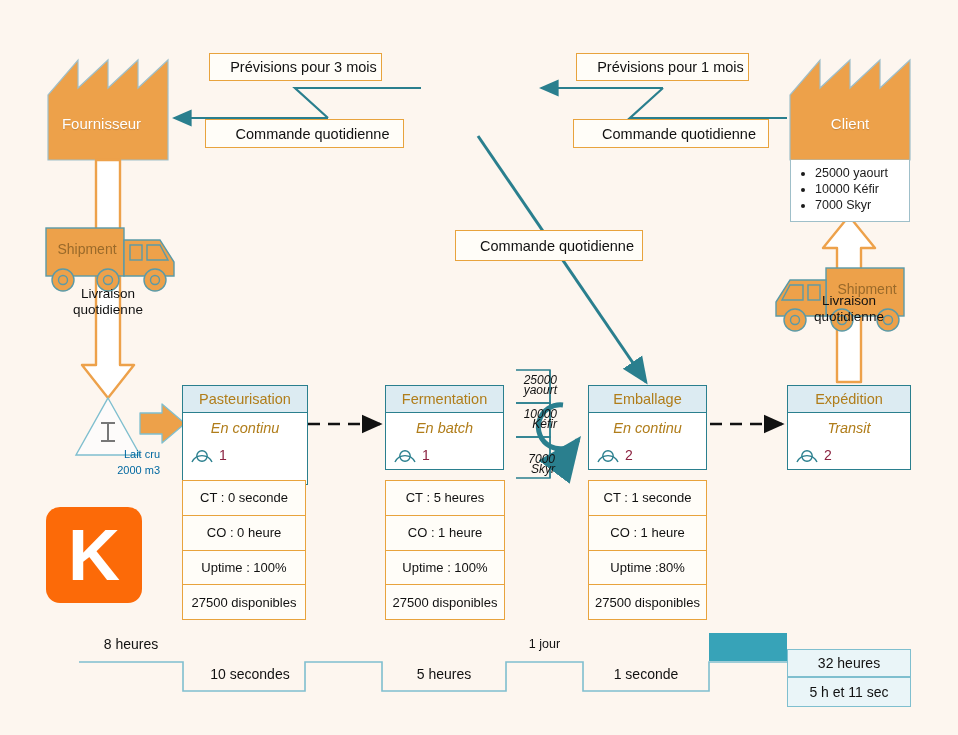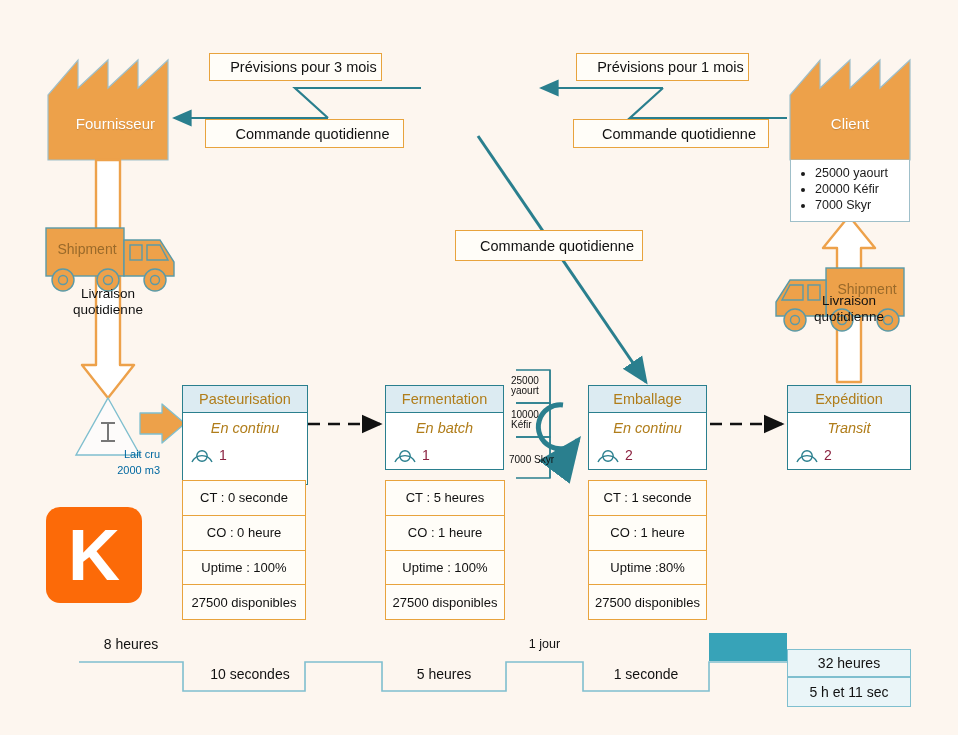--- a/index.html
+++ b/index.html
@@ -97,22 +97,23 @@
   }
   .databox .row:last-child{border-bottom:none;}
 
   
   .inv-label{
     position:absolute;text-align:right;font-size:11px;line-height:16px;color:#0369a1;
   }
 
   
   .smk-txt{
-    position:absolute;text-align:left;font-size:10px;line-height:9.5px;color:#111;
+    position:absolute;text-align:right;font-size:12px;line-height:9.5px;color:#111;
     width:46px;
+    font-style:italic;
   }
 
   
   .klogo{
     position:absolute;width:96px;height:96px;border-radius:14px;
     background:#fc6a08;
     display:flex;align-items:center;justify-content:center;
   }
   .klogo span{
     color:#ffffff;font-size:72px;line-height:72px;font-weight:bold;
@@ -236,28 +237,28 @@
 
     <g>
       <path d="M563,405 A22,22 0 1,0 578,440" fill="none" stroke="#2a7f8e" stroke-width="5" marker-end="url(#tealArrow)"></path>
     </g>
 
     <g>
       <path d="M79,662 L183,662 L183,691 L305,691 L305,662 L382,662 L382,691 L506,691 L506,662 L583,662 L583,691 L709,691 L709,662 L787,662" fill="none" stroke="#7fbfcf" stroke-width="1.6"></path>
     </g>
   </svg>
 
-  <div class="factory-label" style="top:115px;left:48px;width:107px;text-align:right;">Fournisseur</div>
+  <div class="factory-label" style="top:115px;left:48px;width:107px;">Fournisseur</div>
 
   <div class="factory-label" style="top:115px;left:790px;width:120px;">Client</div>
 
   <div class="client-list" style="left:790px;top:160px;width:120px;height:62px;">
     <ul>
       <li>25000 yaourt</li>
-      <li>20000 Kéfir</li>
+      <li>10000 Kéfir</li>
       <li>7000 Skyr</li>
     </ul>
   </div>
 
 
   <div class="infobox node" style="left:209px;top:53px;width:173px;height:28px;">Prévisions pour 3 mois</div>
 
   <div class="infobox node" style="left:205px;top:119px;width:199px;height:29px;">Commande quotidienne</div>
 
   <div class="infobox node" style="left:576px;top:53px;width:173px;height:28px;">Prévisions pour 1 mois</div>

